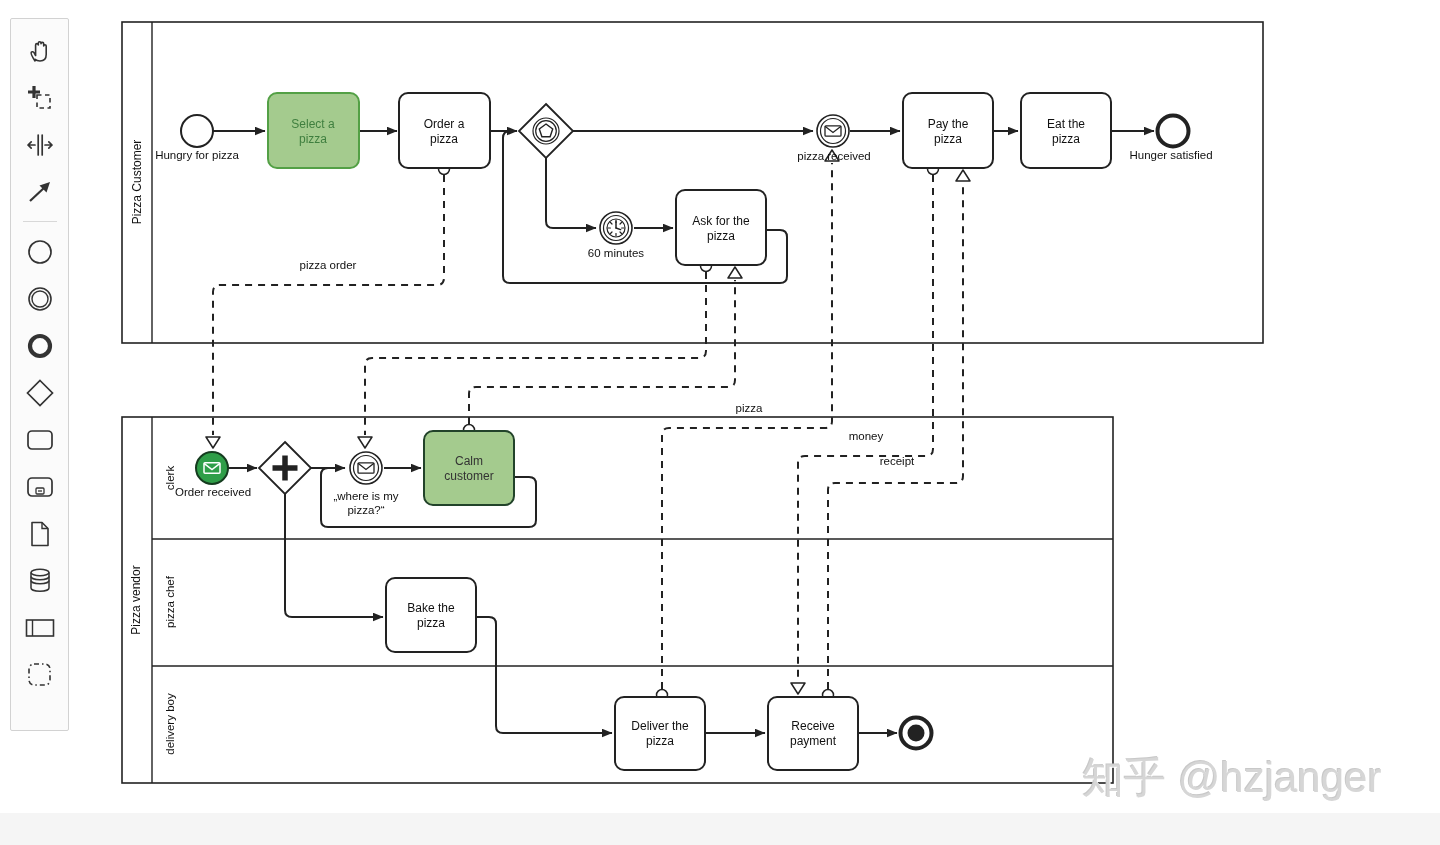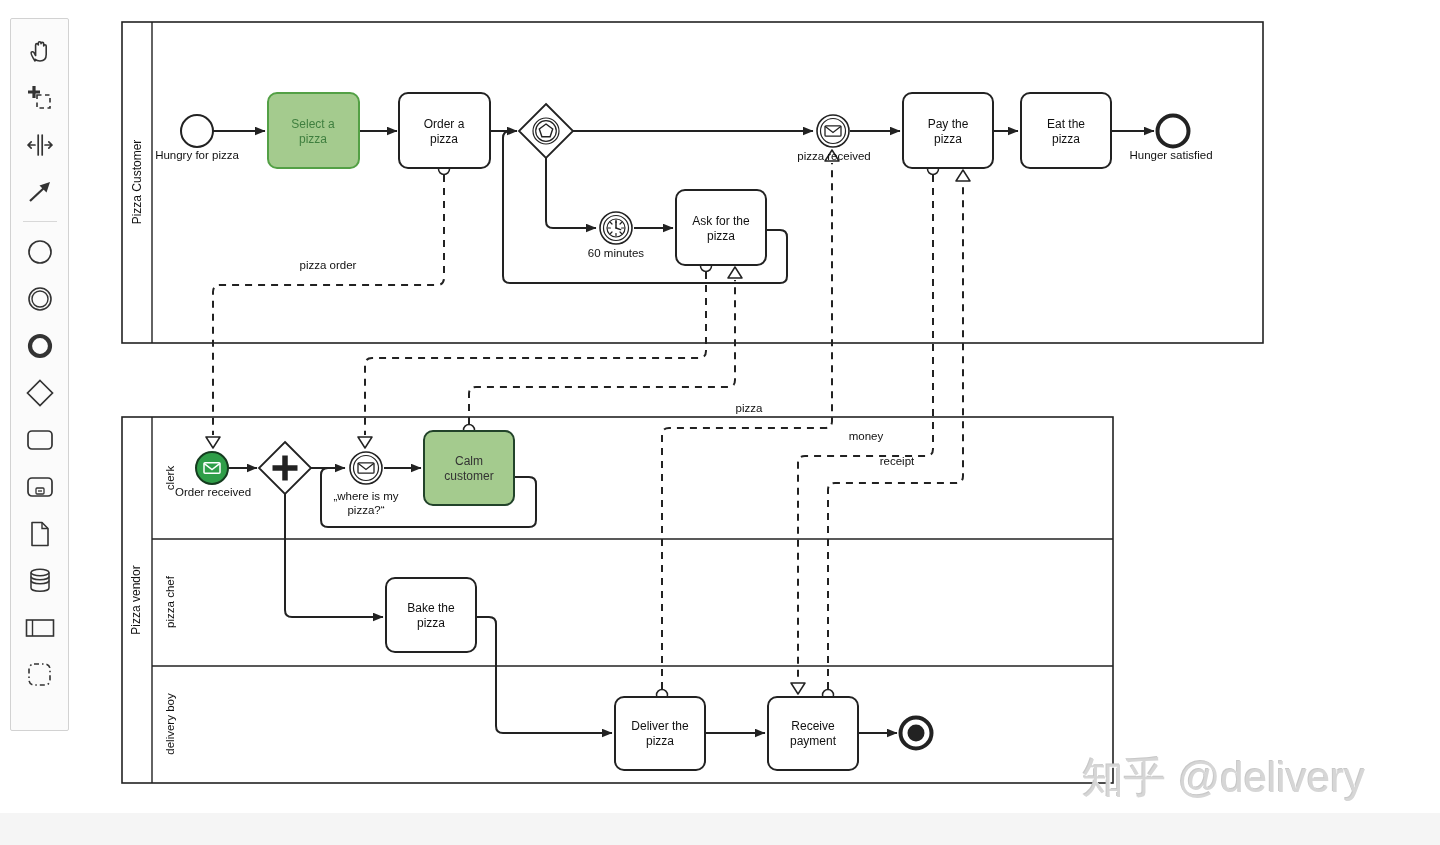--- a/index.html
+++ b/index.html
@@ -338,13 +338,13 @@
     </svg>
   </div>
   <div class="pal-entry">
     <svg width="34" height="34" viewBox="0 0 34 34">
       <rect x="6" y="6" width="21" height="21" rx="5" fill="none" stroke="#333" stroke-width="1.6" stroke-dasharray="5 3 1.5 3"></rect>
     </svg>
   </div>
 </div>
 
 <div class="bottom-strip"></div>
-<div class="watermark">知乎 @delivery</div>
+<div class="watermark">知乎 @hzjanger</div>
 
 </body></html>

